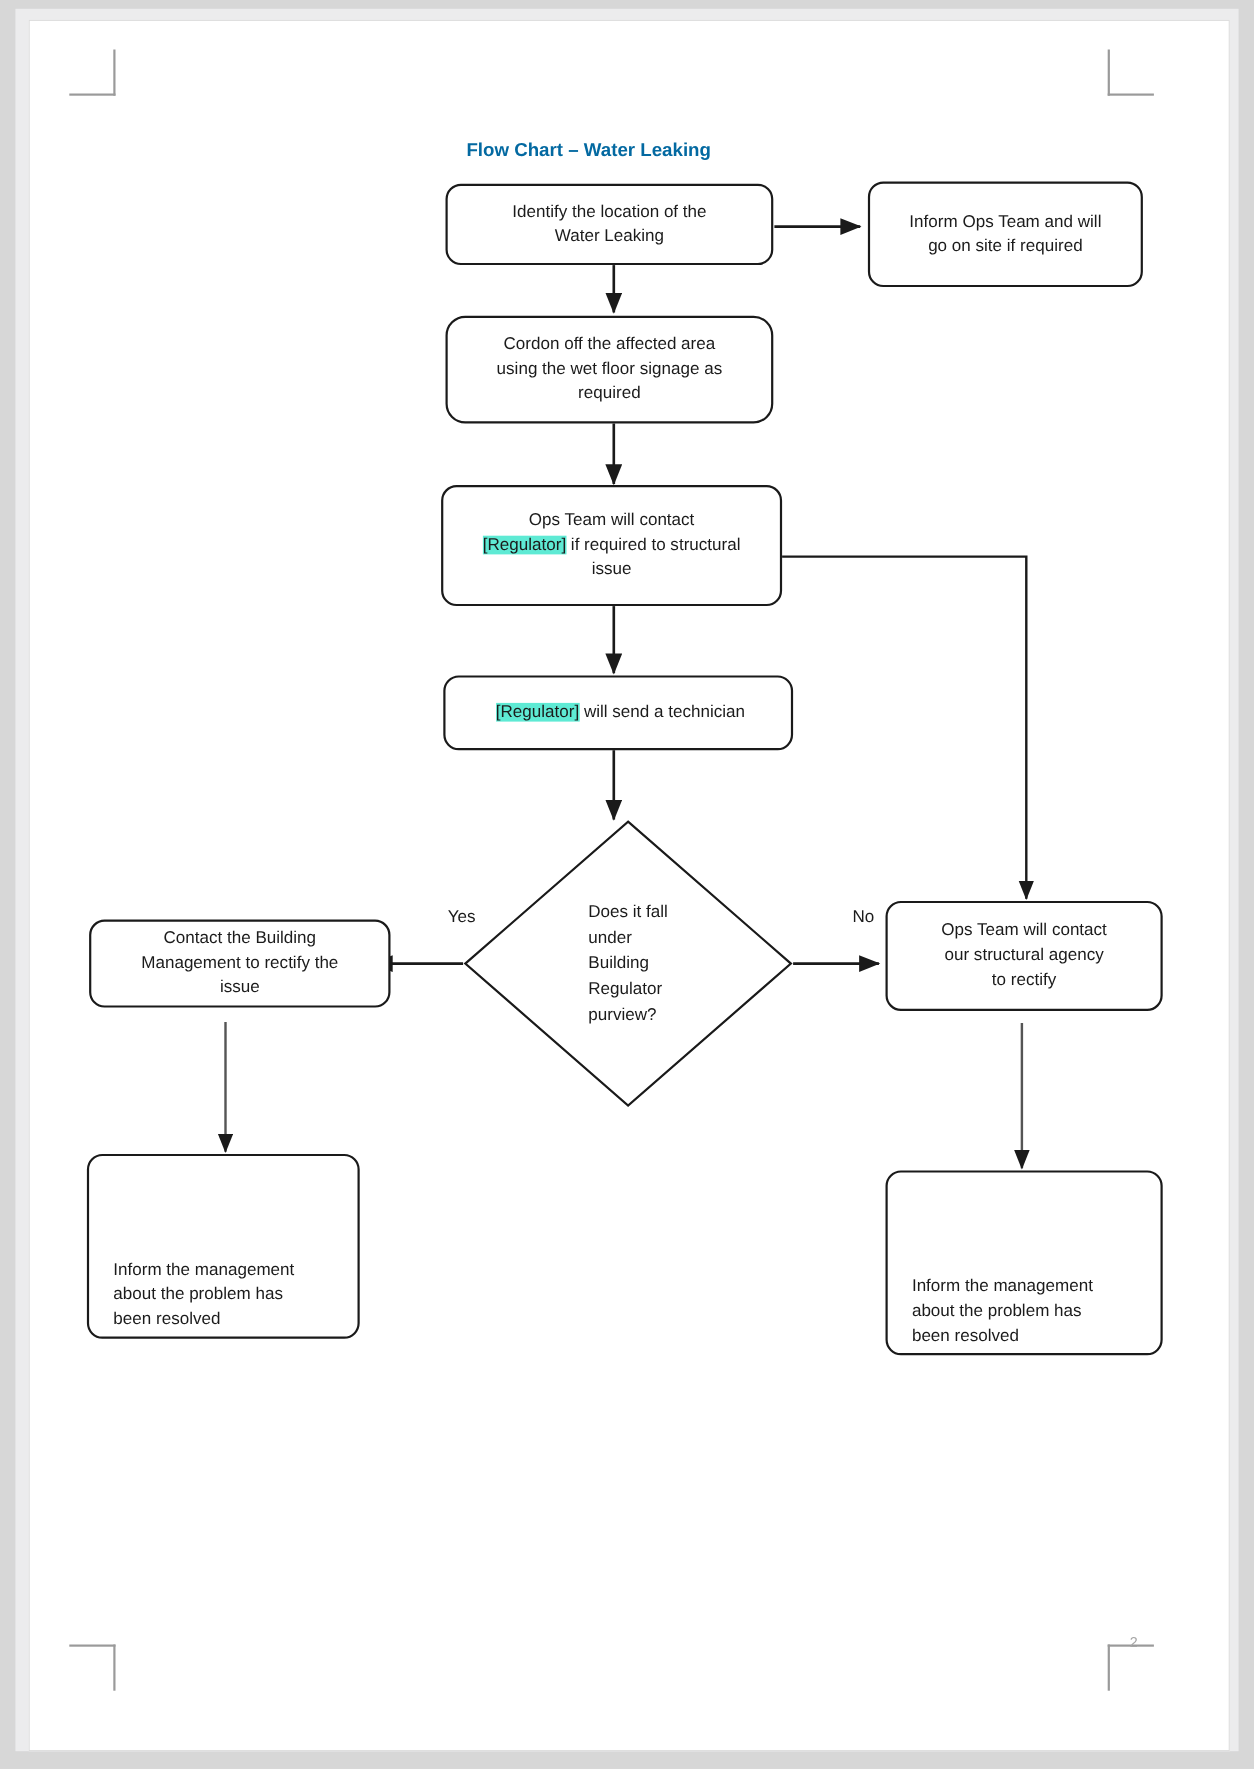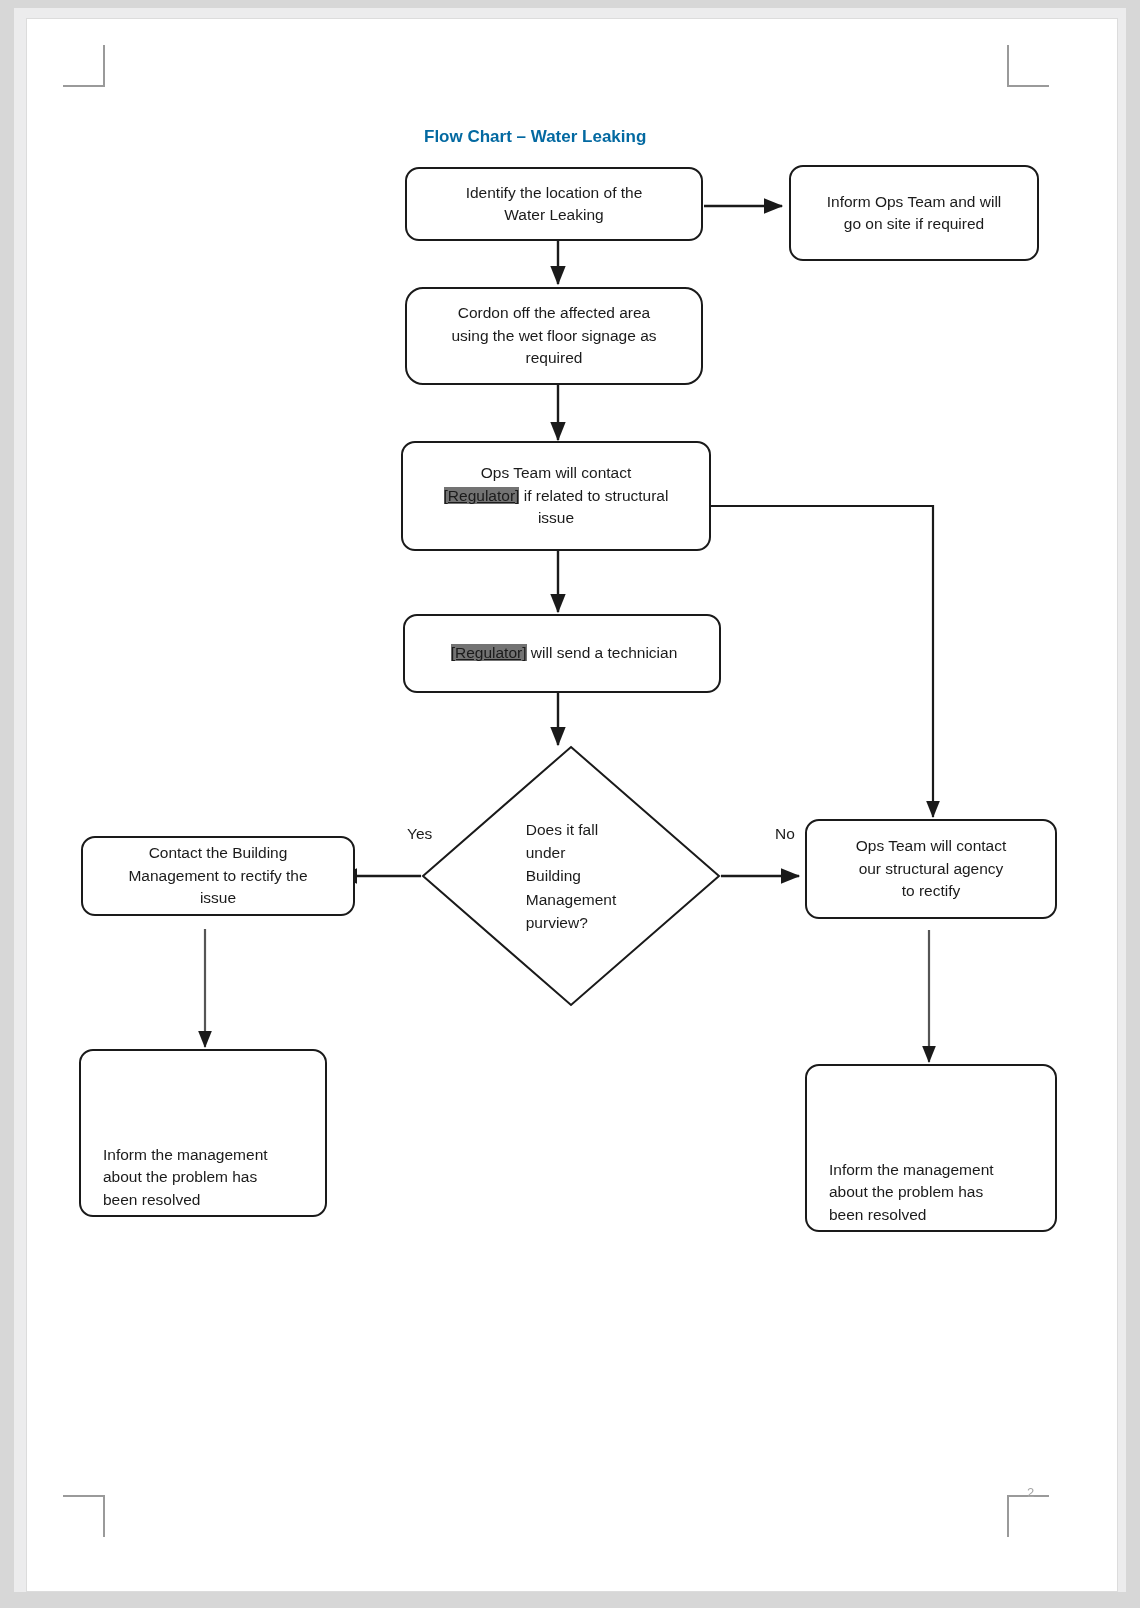--- a/index.html
+++ b/index.html
@@ -79,23 +79,22 @@
   .node.left-text {
     align-items: flex-end;
     justify-content: flex-start;
     text-align: left;
   }
   .node.left-text .txt {
     text-align: left;
     padding-left: 12px;
   }
   .hl {
-    background: #737373;
-    color: #1b1b1b;
-    text-decoration: underline;
+    background: #5eead4;
+    color: #1b1b1b;
   }
   .diamond-wrap {
     position: absolute;
   }
   .diamond-label {
     position: absolute;
     left: 0;
     top: 0;
     width: 100%;
     height: 100%;
@@ -212,41 +211,41 @@
         <div class="txt">
           <span>Cordon off the affected area</span><br>
           <span>using the wet floor signage as</span><br>
           <span>required</span>
         </div>
       </div>
 
       <div class="node" style="left:374px; top:422px; width:310px; height:110px;">
         <div class="txt">
           <span>Ops Team will contact</span><br>
-          <span class="hl">[Regulator]</span><span> if related to structural</span><br>
+          <span class="hl">[Regulator]</span><span> if required to structural</span><br>
           <span>issue</span>
         </div>
       </div>
 
-      <div class="node" style="left:376px; top:595px; width:318px; height:79px;">
+      <div class="node" style="left:376px; top:595px; width:318px; height:68px;">
         <div class="txt" style="padding-left:4px;">
           <span class="hl">[Regulator]</span><span> will send a technician</span>
         </div>
       </div>
 
       <div class="diamond-wrap" style="left:394px; top:726px; width:300px; height:262px;">
         <svg width="300" height="262" viewBox="0 0 300 262" style="position:absolute; left:0; top:0;">
           <polygon points="150,2 298,131 150,260 2,131" fill="#ffffff" stroke="#1a1a1a" stroke-width="2"></polygon>
         </svg>
         <div class="diamond-label">
           <div>
             <span>Does it fall</span><br>
             <span>under</span><br>
             <span>Building</span><br>
-            <span>Management</span><br>
+            <span>Regulator</span><br>
             <span>purview?</span>
           </div>
         </div>
       </div>
 
       <div class="edge-label" style="left:344px; top:806px;">Yes</div>
       <div class="edge-label" style="left:712px; top:806px;">No</div>
 
       <div class="node" style="left:54px; top:817px; width:274px; height:80px;">
         <div class="txt">

